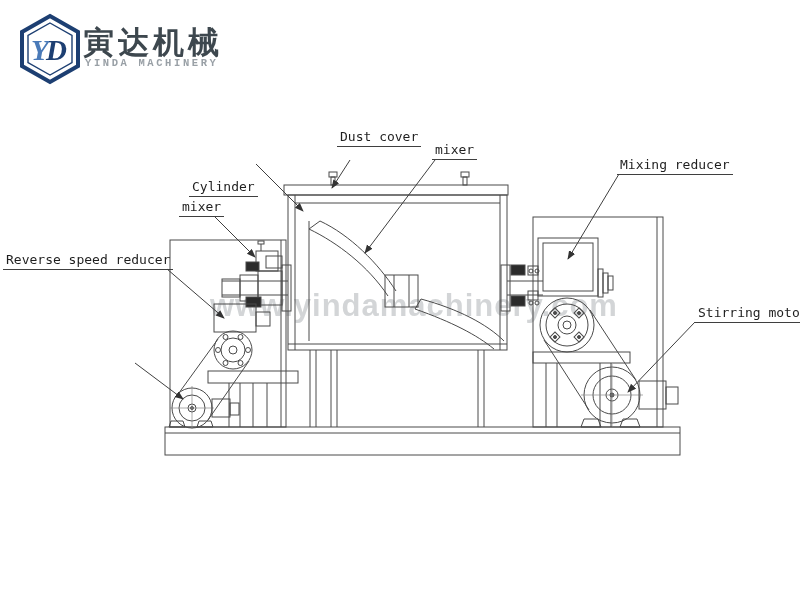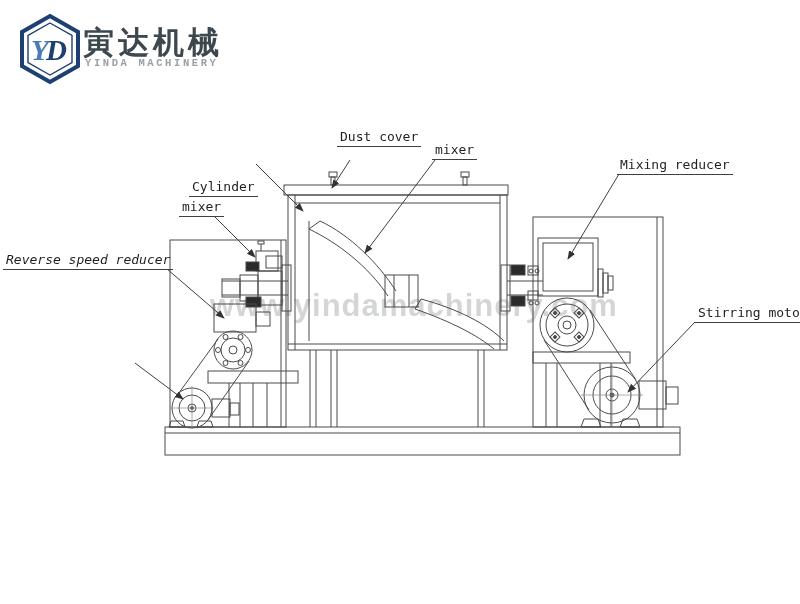--- a/index.html
+++ b/index.html
@@ -233,16 +233,16 @@
       <line x1="135" y1="363" x2="183" y2="399" marker-end="url(#arrow)"></line>
       <line x1="695" y1="322" x2="628" y2="392" marker-end="url(#arrow)"></line>
     </g>
   </svg>
 
   <div class="lbl" style="left:189px;top:147px;margin-top:32px;">Cylinder</div>
   <div class="lbl" style="left:337px;top:129px;">Dust cover</div>
   <div class="lbl" style="left:432px;top:142px;">mixer</div>
   <div class="lbl" style="left:617px;top:157px;">Mixing reducer</div>
   <div class="lbl" style="left:179px;top:199px;">mixer</div>
-  <div class="lbl" style="left:3px;top:252px;font-style:italic;">Reverse speed reducer</div>
+  <div class="lbl" style="left:3px;top:252px;">Reverse speed reducer</div>
   <div class="lbl" style="left:695px;top:305px;">Stirring motor</div>
 
 </div>
 
 </body></html>

